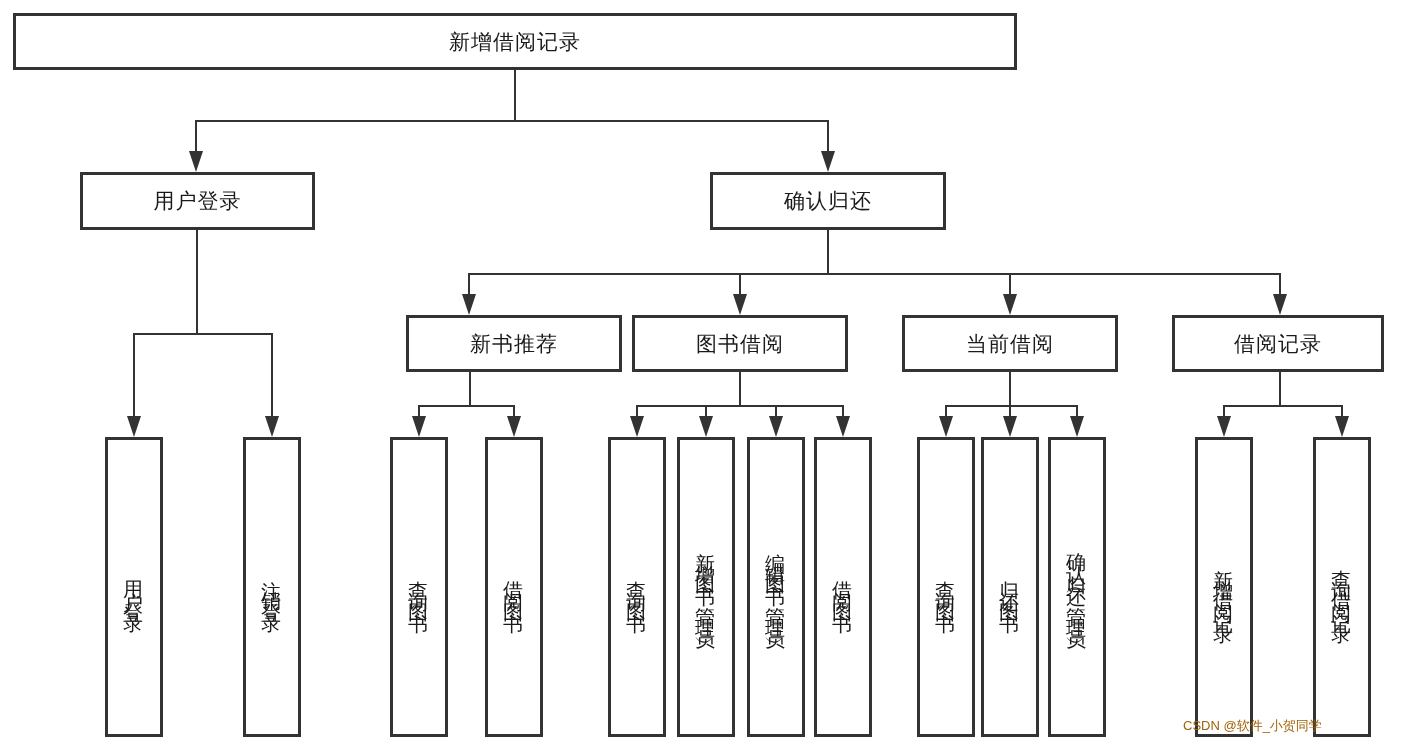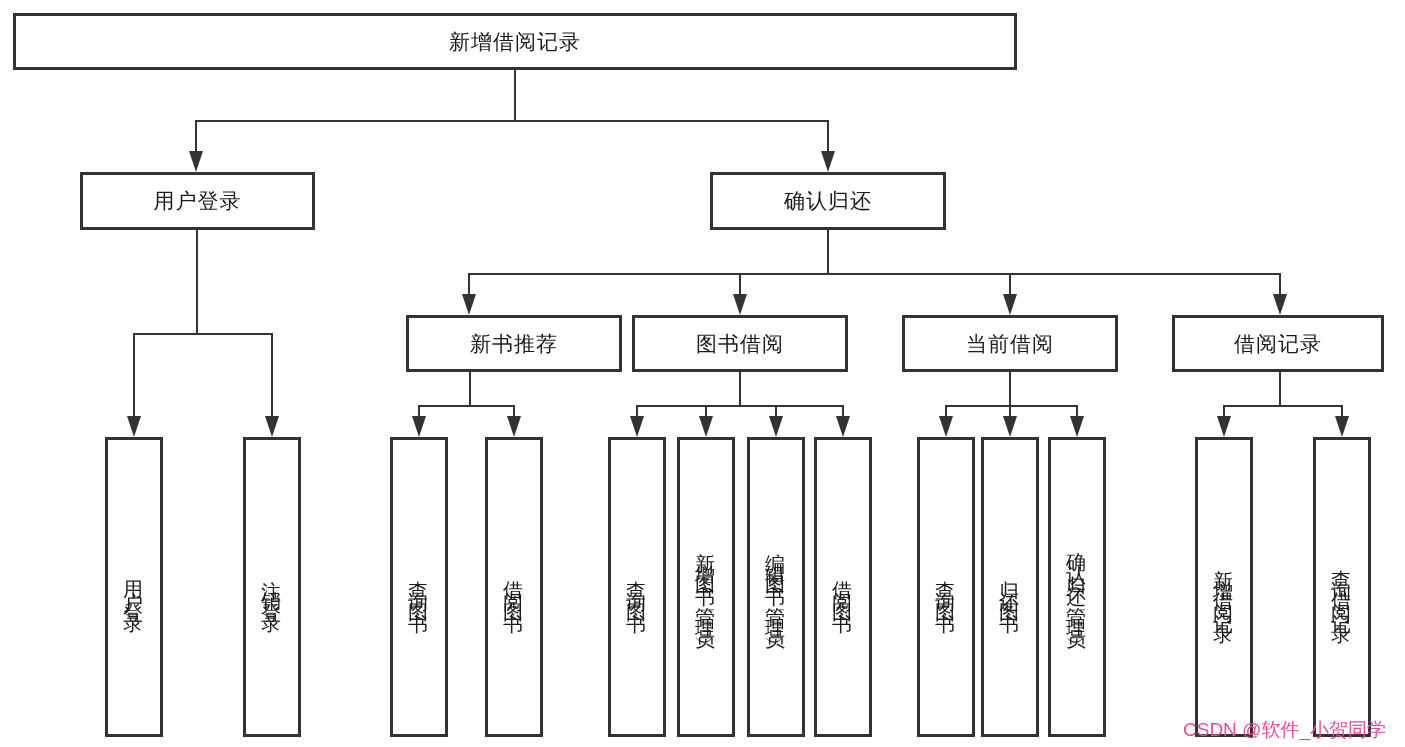--- a/index.html
+++ b/index.html
@@ -68,22 +68,22 @@
     border-left: 7px solid transparent;
     border-right: 7px solid transparent;
     border-top: 21px solid var(--line);
     transform: translateX(-50%);
   }
 
   .watermark {
     position: absolute;
     left: 1183px;
     top: 717px;
-    font-size: 19px;
-    color: #ec4899;
+    font-size: 13px;
+    color: #a16207;
     white-space: nowrap;
     z-index: 5;
   }
 </style>
 </head>
 <body>
 
 <div class="canvas">
 
   <div class="node" style="left:13px; top:13px; width:1004px; height:57px;">

